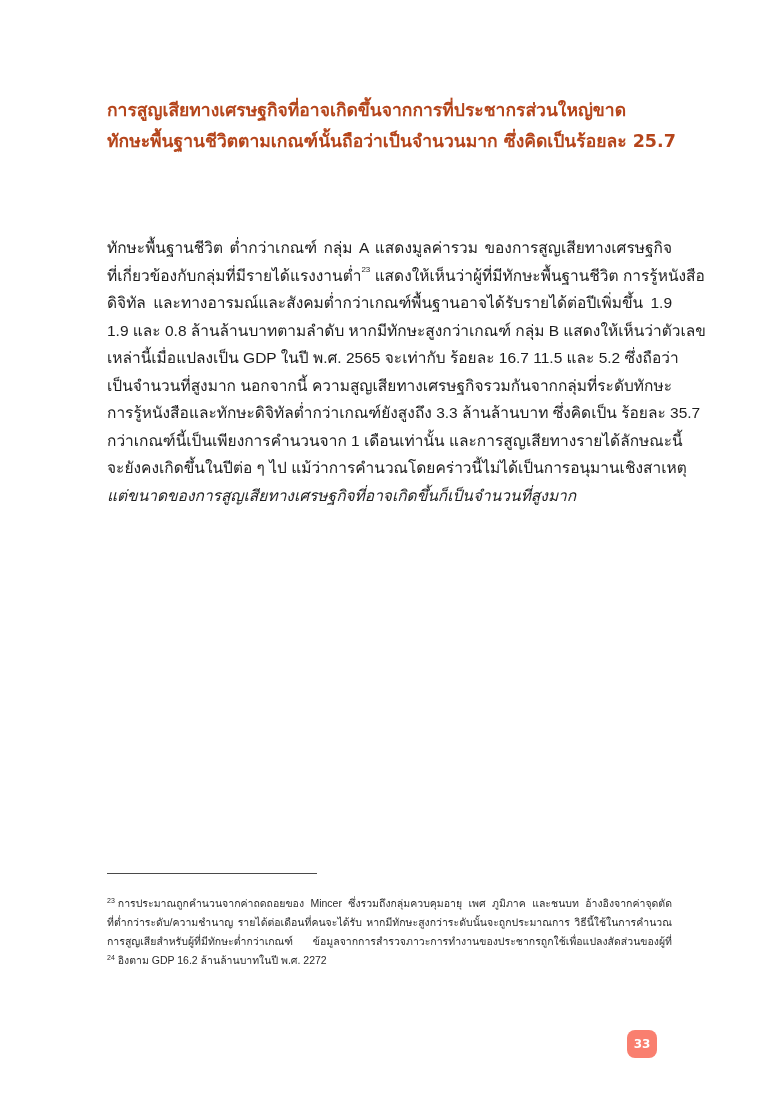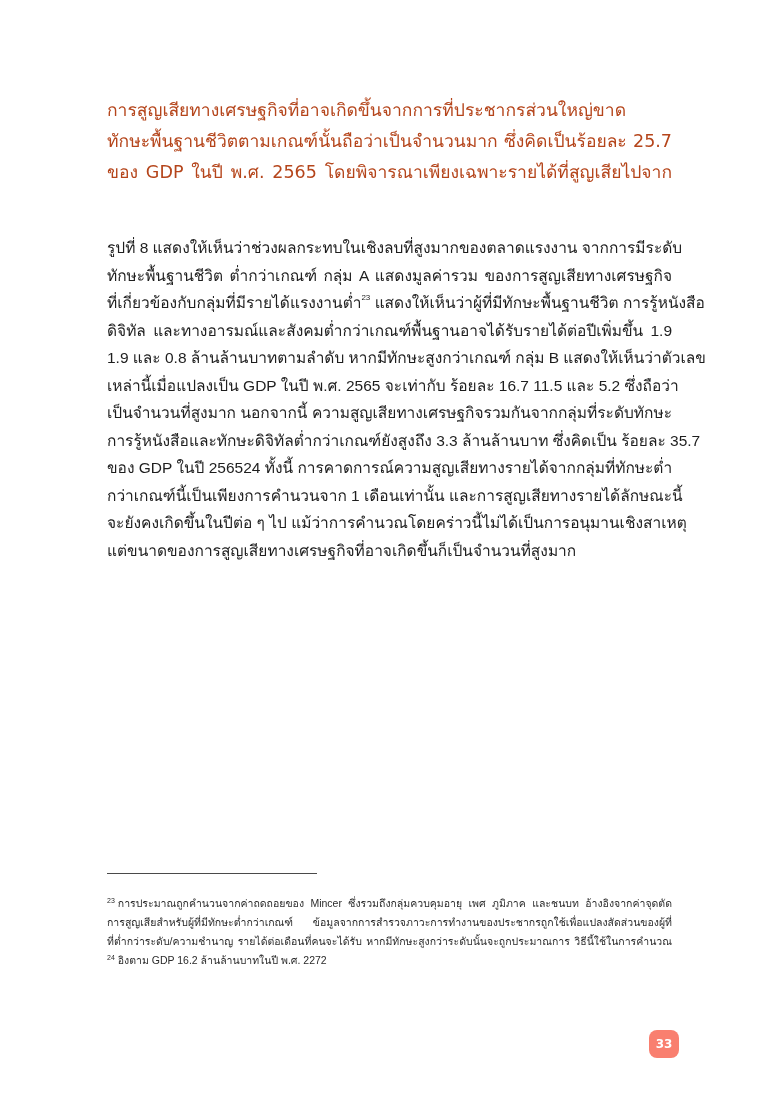--- a/index.html
+++ b/index.html
@@ -14,21 +14,21 @@
       overflow: hidden;
       font-family: "DejaVu Sans", "Liberation Sans", sans-serif;
       color: #1a1a1a;
     }
     .heading {
       position: absolute;
       left: 107px;
       top: 95px;
       width: 565px;
       font-family: "DejaVu Sans", sans-serif;
-      font-weight: normal;
+      font-weight: bold;
       font-size: 17.5px;
       line-height: 31px;
       color: #b5451b;
       text-align: justify;
       text-align-last: left;
     }
     .heading-line {
       display: block;
       white-space: nowrap;
       text-align: justify;
@@ -48,20 +48,21 @@
       color: #1e1e1e;
     }
     .body-line {
       display: block;
       white-space: nowrap;
       text-align: justify;
       text-align-last: justify;
     }
     .body-line.last {
       text-align-last: left;
+      font-style: italic;
     }
     sup.fn {
       font-size: 8px;
       line-height: 0;
       vertical-align: super;
       position: relative;
       top: -2px;
     }
     .footnote-rule {
       position: absolute;
@@ -90,65 +91,62 @@
       text-align-last: justify;
     }
     .fn-num {
       font-size: 7px;
       vertical-align: super;
       line-height: 0;
       margin-right: 3px;
     }
     .page-badge {
       position: absolute;
-      left: 649px;
+      left: 627px;
       top: 1030px;
       width: 30px;
       height: 28px;
       border-radius: 8px;
       background: #f97f6f;
       color: #ffffff;
       font-family: "DejaVu Sans", sans-serif;
       font-weight: bold;
       font-size: 12px;
       display: flex;
       align-items: center;
       justify-content: center;
     }
   </style>
 </head>
 <body>
 
 <div class="heading">
   <span class="heading-line">การสูญเสียทางเศรษฐกิจที่อาจเกิดขึ้นจากการที่ประชากรส่วนใหญ่ขาด</span>
   <span class="heading-line">ทักษะพื้นฐานชีวิตตามเกณฑ์นั้นถือว่าเป็นจำนวนมาก ซึ่งคิดเป็นร้อยละ 25.7</span>
-  <span class="heading-line">ของ GDP ในปี พ.ศ. 2565 โดยพิจารณาเพียงเฉพาะรายได้ที่สูญเสียไปจาก</span>
 </div>
 
 <div class="body-text">
-  <span class="body-line">รูปที่ 8 แสดงให้เห็นว่าช่วงผลกระทบในเชิงลบที่สูงมากของตลาดแรงงาน จากการมีระดับ</span>
   <span class="body-line">ทักษะพื้นฐานชีวิต ต่ำกว่าเกณฑ์ กลุ่ม A แสดงมูลค่ารวม ของการสูญเสียทางเศรษฐกิจ</span>
   <span class="body-line"><span>ที่เกี่ยวข้องกับกลุ่มที่มีรายได้แรงงานต่ำ</span><sup class="fn">23</sup><span> แสดงให้เห็นว่าผู้ที่มีทักษะพื้นฐานชีวิต การรู้หนังสือ</span></span>
   <span class="body-line">ดิจิทัล และทางอารมณ์และสังคมต่ำกว่าเกณฑ์พื้นฐานอาจได้รับรายได้ต่อปีเพิ่มขึ้น 1.9</span>
   <span class="body-line">1.9 และ 0.8 ล้านล้านบาทตามลำดับ หากมีทักษะสูงกว่าเกณฑ์ กลุ่ม B แสดงให้เห็นว่าตัวเลข</span>
   <span class="body-line">เหล่านี้เมื่อแปลงเป็น GDP ในปี พ.ศ. 2565 จะเท่ากับ ร้อยละ 16.7 11.5 และ 5.2 ซึ่งถือว่า</span>
   <span class="body-line">เป็นจำนวนที่สูงมาก นอกจากนี้ ความสูญเสียทางเศรษฐกิจรวมกันจากกลุ่มที่ระดับทักษะ</span>
   <span class="body-line">การรู้หนังสือและทักษะดิจิทัลต่ำกว่าเกณฑ์ยังสูงถึง 3.3 ล้านล้านบาท ซึ่งคิดเป็น ร้อยละ 35.7</span>
-  <span class="body-line">ของ GDP ในปี 256524 ทั้งนี้ การคาดการณ์ความสูญเสียทางรายได้จากกลุ่มที่ทักษะต่ำ</span>
   <span class="body-line">กว่าเกณฑ์นี้เป็นเพียงการคำนวนจาก 1 เดือนเท่านั้น และการสูญเสียทางรายได้ลักษณะนี้</span>
   <span class="body-line">จะยังคงเกิดขึ้นในปีต่อ ๆ ไป แม้ว่าการคำนวณโดยคร่าวนี้ไม่ได้เป็นการอนุมานเชิงสาเหตุ</span>
   <span class="body-line last">แต่ขนาดของการสูญเสียทางเศรษฐกิจที่อาจเกิดขึ้นก็เป็นจำนวนที่สูงมาก</span>
 </div>
 
 <div class="footnote-rule"></div>
 
 <div class="footnotes">
   <div>
     <span class="fn-line justify"><span class="fn-num">23</span><span>การประมาณถูกคำนวนจากค่าถดถอยของ Mincer ซึ่งรวมถึงกลุ่มควบคุมอายุ เพศ ภูมิภาค และชนบท อ้างอิงจากค่าจุดตัด</span></span>
+    <span class="fn-line justify">ที่ต่ำกว่าระดับ/ความชำนาญ รายได้ต่อเดือนที่คนจะได้รับ หากมีทักษะสูงกว่าระดับนั้นจะถูกประมาณการ วิธีนี้ใช้ในการคำนวณ</span>
     <span class="fn-line justify">การสูญเสียสำหรับผู้ที่มีทักษะต่ำกว่าเกณฑ์ ข้อมูลจากการสำรวจภาวะการทำงานของประชากรถูกใช้เพื่อแปลงสัดส่วนของผู้ที่</span>
-    <span class="fn-line justify">ที่ต่ำกว่าระดับ/ความชำนาญ รายได้ต่อเดือนที่คนจะได้รับ หากมีทักษะสูงกว่าระดับนั้นจะถูกประมาณการ วิธีนี้ใช้ในการคำนวณ</span>
   </div>
   <div>
     <span class="fn-line"><span class="fn-num">24</span><span>อิงตาม GDP 16.2 ล้านล้านบาทในปี พ.ศ. 2272</span></span>
   </div>
 </div>
 
 <div class="page-badge">33</div>
 
 </body></html>

